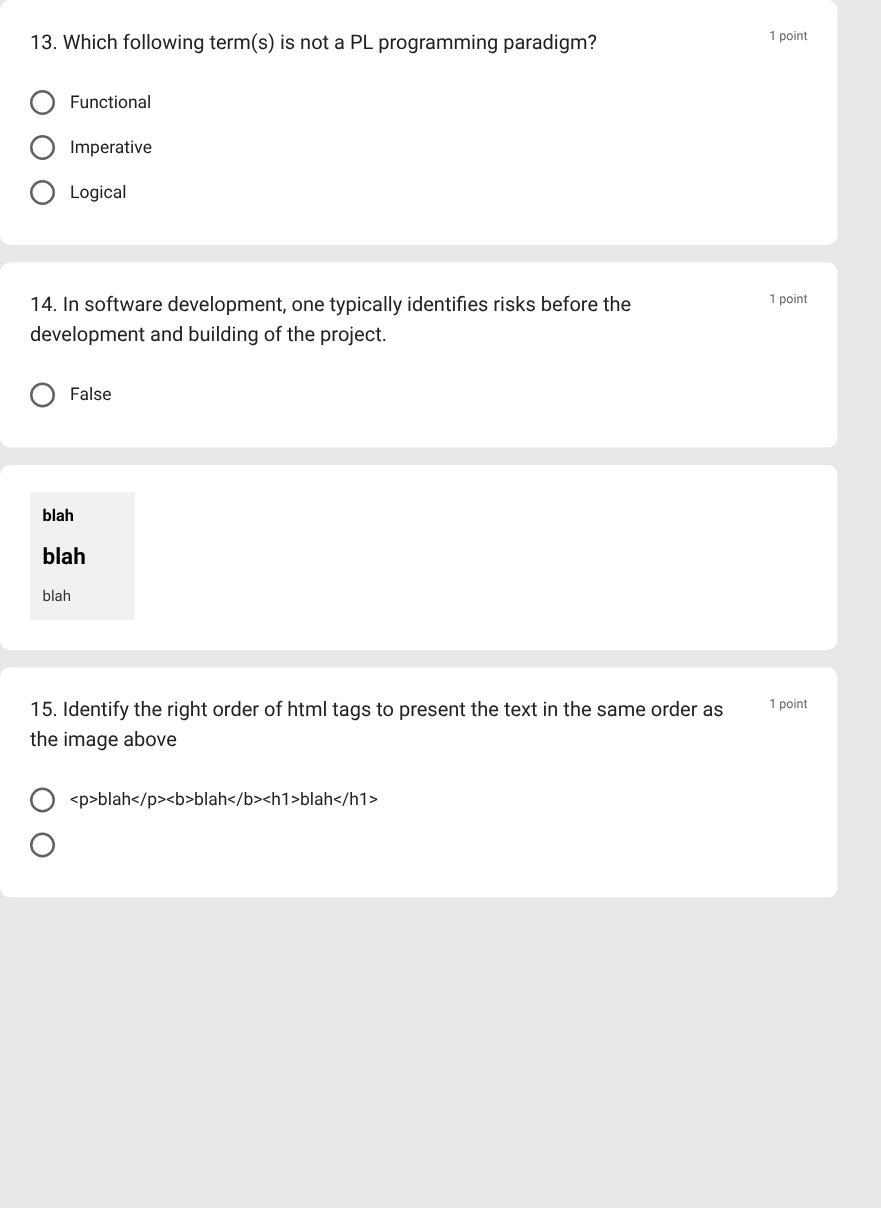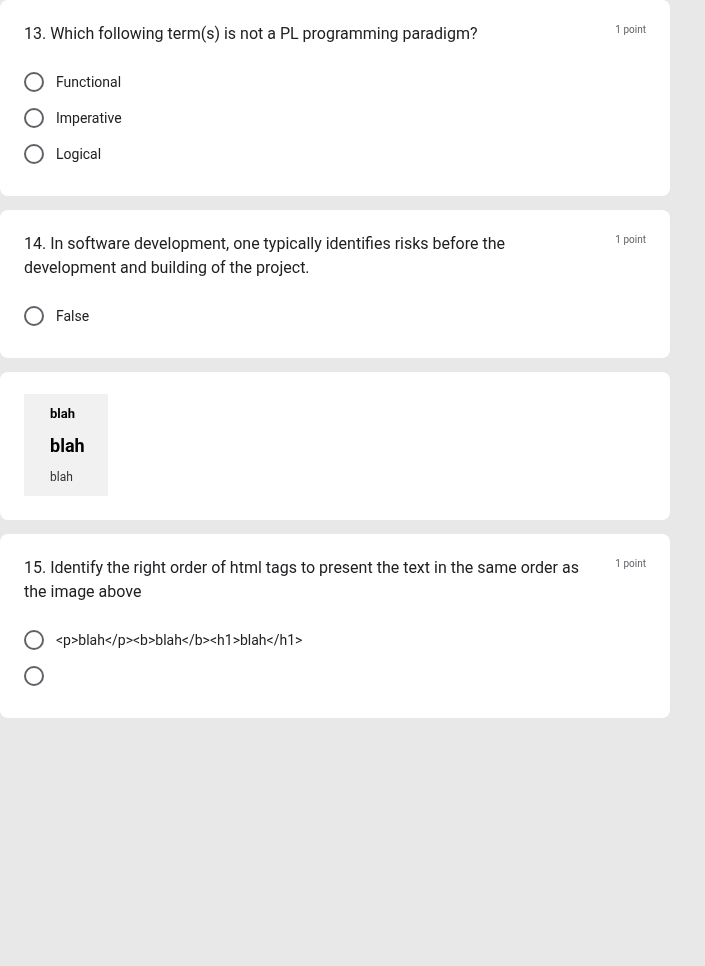--- a/index.html
+++ b/index.html
@@ -54,21 +54,21 @@
     text-align: center;
   }
   .section-title {
     font-size: 16px;
     color: #202124;
     margin-bottom: 20px;
   }
   .sample-box {
     background: #f1f1f1;
     width: 84px;
-    padding: 12px 26px;
+    padding: 12px 10px;
   }
   .sample-b { font-size: 13px; font-weight: bold; color: #000; margin-bottom: 14px; }
   .sample-h { font-size: 18px; font-weight: bold; color: #000; margin-bottom: 14px; }
   .sample-p { font-size: 12px; color: #333; }
 </style>
 </head>
 <body>
 
 <div class="card">
   <div class="q-header">

